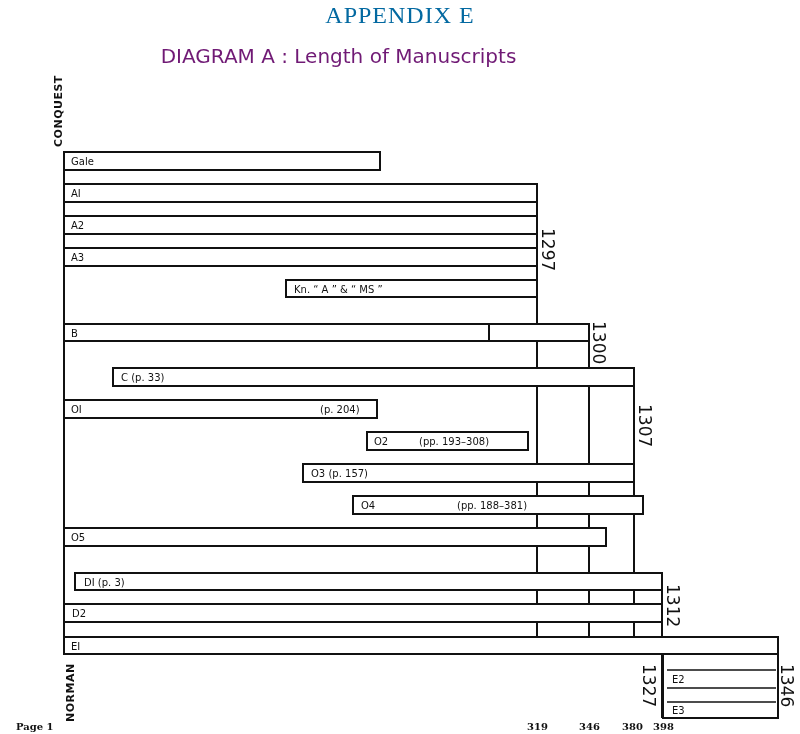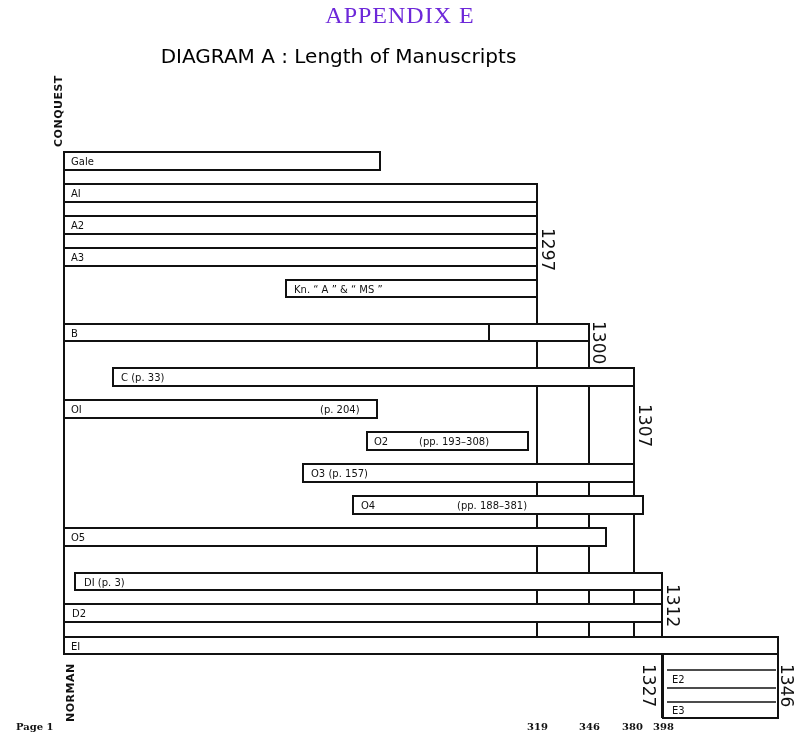--- a/index.html
+++ b/index.html
@@ -1,18 +1,18 @@
 <!DOCTYPE html>
 <html><head>
 <meta charset="utf-8">
 <style>
   html, body { margin: 0; padding: 0; background: #ffffff; }
   body { width: 800px; height: 734px; position: relative; overflow: hidden; font-family: "DejaVu Sans", sans-serif; color: #111; }
-  .appendix { position: absolute; top: 2px; left: 0; width: 800px; text-align: center; font-family: "Liberation Serif", serif; font-size: 24px; letter-spacing: 1px; color: #6d28d9; }
-  .title { position: absolute; top: 44px; left: 0; width: 677px; text-align: center; font-family: "DejaVu Sans", sans-serif; font-size: 20px; color: #000000; }
+  .appendix { position: absolute; top: 2px; left: 0; width: 800px; text-align: center; font-family: "Liberation Serif", serif; font-size: 24px; letter-spacing: 1px; color: #0369a1; }
+  .title { position: absolute; top: 44px; left: 0; width: 677px; text-align: center; font-family: "DejaVu Sans", sans-serif; font-size: 20px; color: #701a75; }
   svg { position: absolute; left: 0; top: 0; }
   .bar { fill: #fff; stroke: #111; stroke-width: 2; }
   .vline { stroke: #111; stroke-width: 2; }
   .lbl { font-family: "DejaVu Sans", sans-serif; font-size: 10px; fill: #111; }
   .side { font-family: "DejaVu Sans", sans-serif; font-size: 11px; font-weight: bold; fill: #111; letter-spacing: 0.5px; }
   .year { font-family: "DejaVu Sans", sans-serif; font-size: 17px; fill: #111; }
   .tick { font-family: "DejaVu Serif", serif; font-size: 10px; font-weight: bold; fill: #111; }
 </style>
 </head>
 <body>

